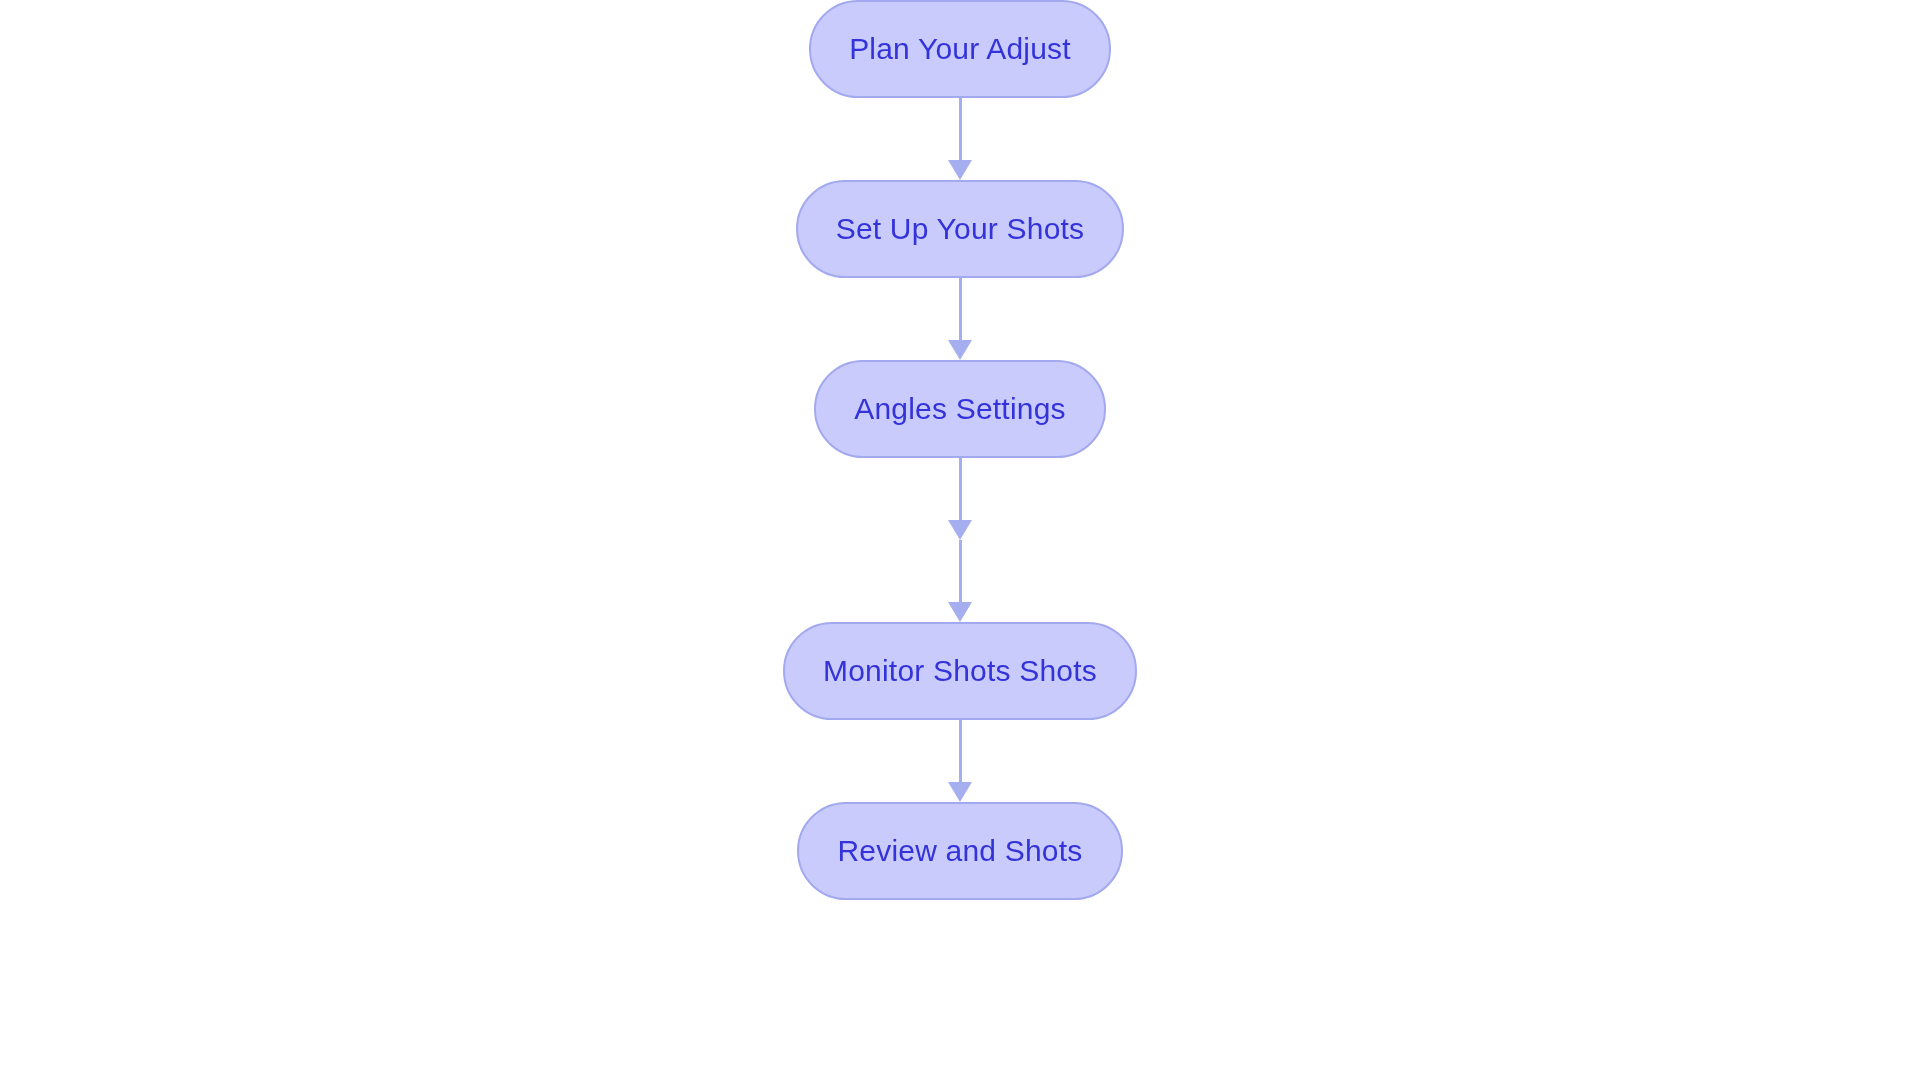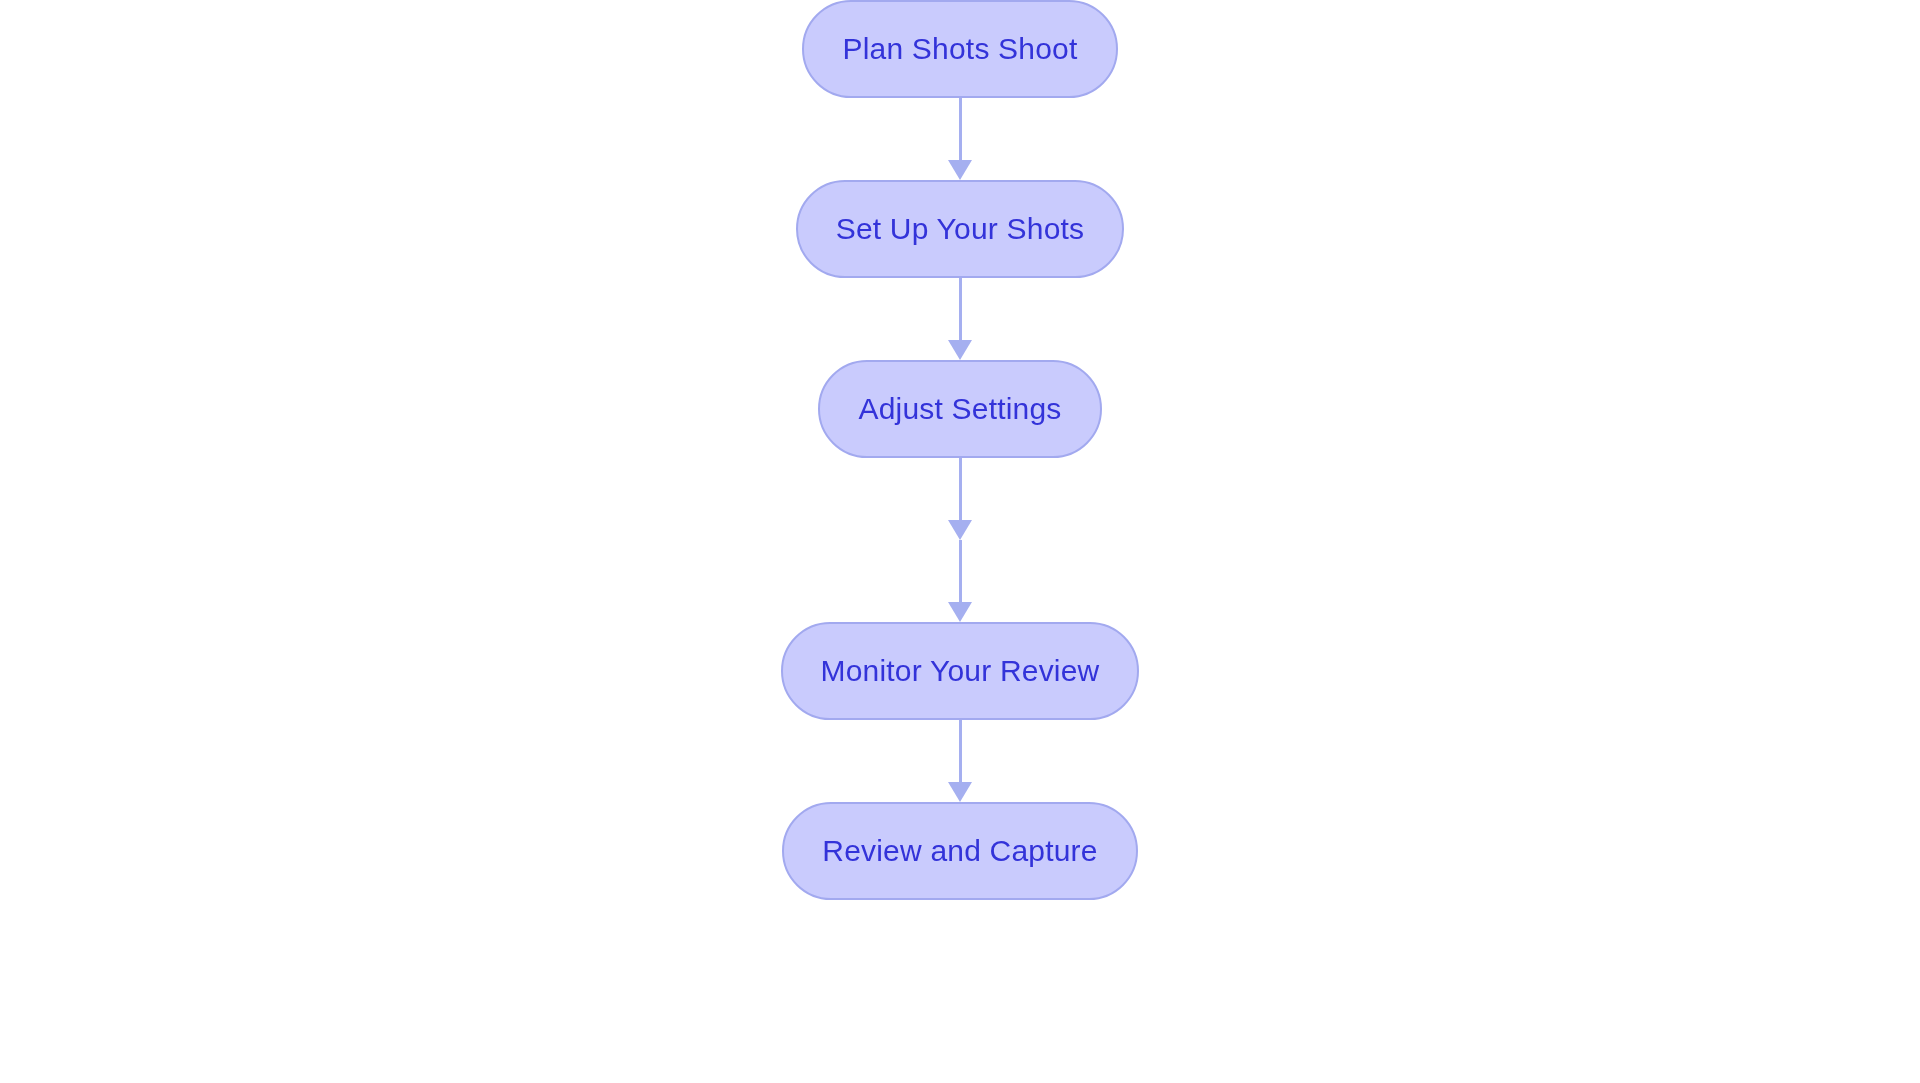--- a/index.html
+++ b/index.html
@@ -77,59 +77,59 @@
     border-top: 20px solid #a5aff0;
   }
 </style>
 </head>
 <body>
 
 <div id="flowchart">
   <div class="flow-column">
 
     <div class="node">
-      <span class="node-label">Plan Shots Shoot</span>
+      <span class="node-label">Plan Your Adjust</span>
     </div>
 
     <div class="connector">
       <div class="connector-line"></div>
       <div class="connector-arrowhead"></div>
     </div>
 
     <div class="node">
       <span class="node-label">Set Up Your Shots</span>
     </div>
 
     <div class="connector">
       <div class="connector-line"></div>
       <div class="connector-arrowhead"></div>
     </div>
 
     <div class="node">
-      <span class="node-label">Adjust Settings</span>
+      <span class="node-label">Angles Settings</span>
     </div>
 
     <div class="connector">
       <div class="connector-line"></div>
       <div class="connector-arrowhead"></div>
     </div>
 
 
     <div class="connector">
       <div class="connector-line"></div>
       <div class="connector-arrowhead"></div>
     </div>
 
     <div class="node">
-      <span class="node-label">Monitor Your Review</span>
+      <span class="node-label">Monitor Shots Shots</span>
     </div>
 
     <div class="connector">
       <div class="connector-line"></div>
       <div class="connector-arrowhead"></div>
     </div>
 
     <div class="node">
-      <span class="node-label">Review and Capture</span>
+      <span class="node-label">Review and Shots</span>
     </div>
 
   </div>
 </div>
 
 </body></html>

